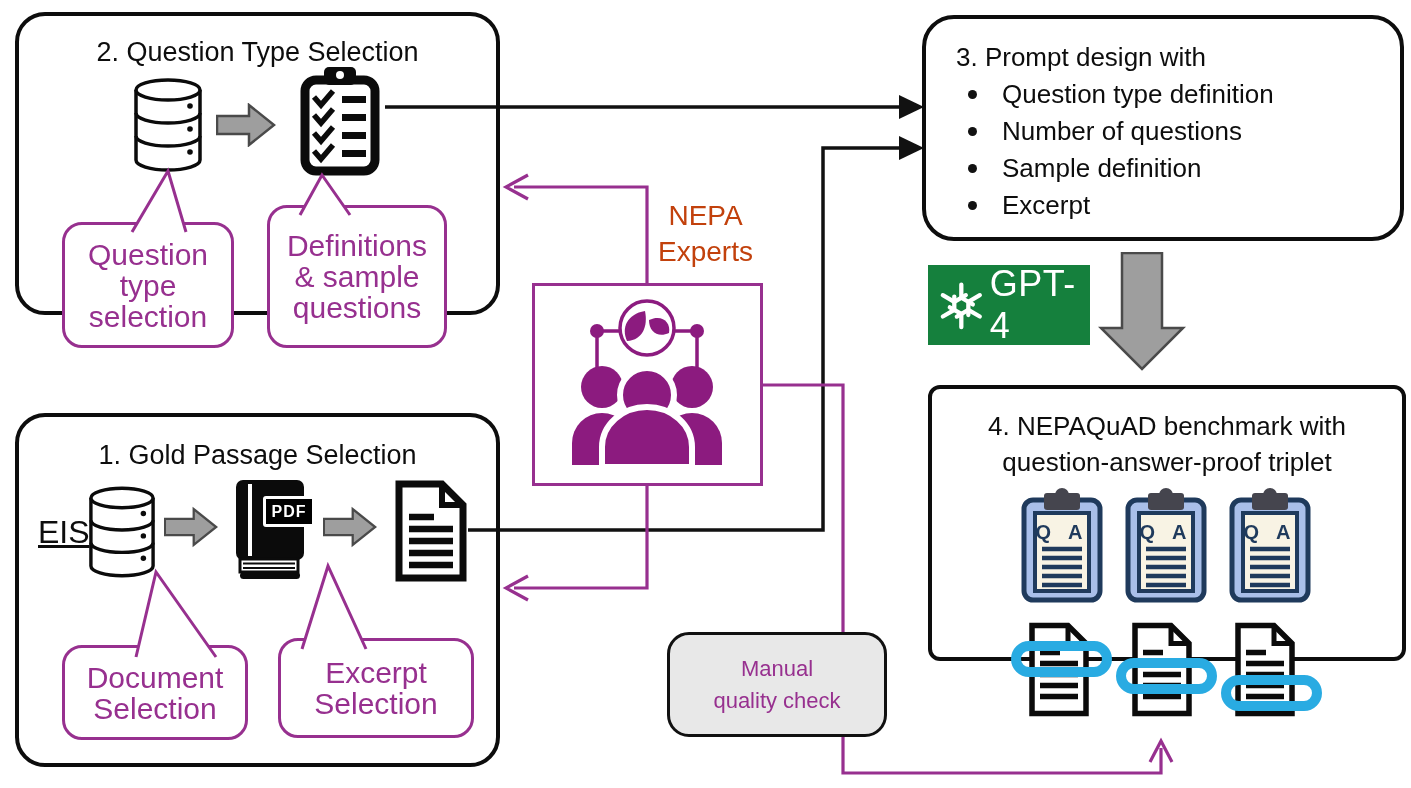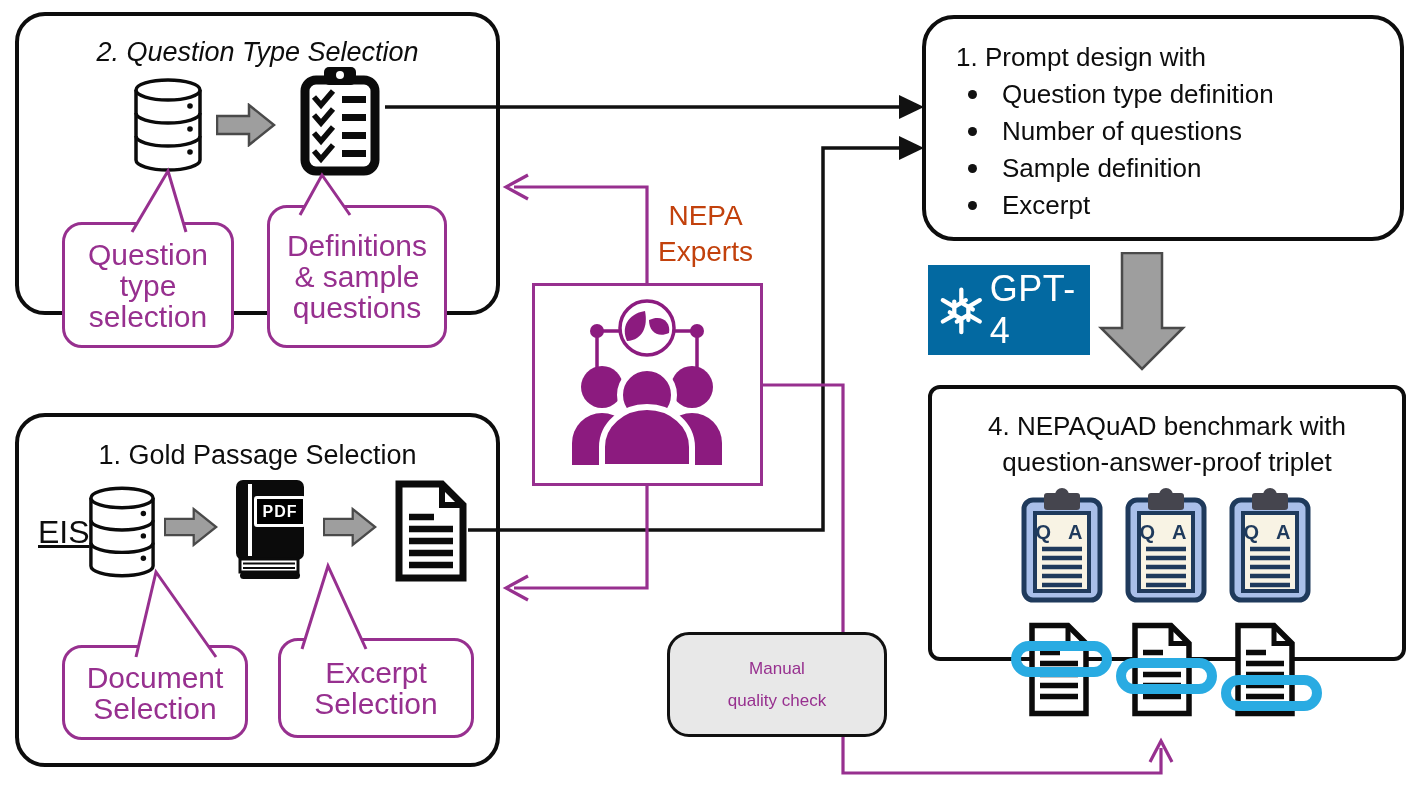--- a/index.html
+++ b/index.html
@@ -30,35 +30,35 @@
     border:3px solid #97308f;background:transparent;box-sizing:border-box;z-index:2;
   }
   .expertslabel{
     position:absolute;left:638px;top:198px;width:135px;text-align:center;
     color:#c2410c;font-size:28px;line-height:36px;font-weight:500;z-index:3;
   }
   .manual{
     position:absolute;left:667px;top:632px;width:220px;height:105px;
     background:#e8e8e8;border:3.5px solid #111;border-radius:22px;box-sizing:border-box;
     display:flex;align-items:center;justify-content:center;text-align:center;
-    color:#97308f;font-size:17px;line-height:32px;font-weight:500;z-index:5;
+    color:#97308f;font-size:22px;line-height:32px;font-weight:500;z-index:5;
   }
   .gptbox{
-    position:absolute;left:928px;top:265px;width:162px;height:90px;background:#0369a1;
+    position:absolute;left:928px;top:265px;width:162px;height:80px;background:#15803d;
     display:flex;align-items:center;justify-content:flex-start;padding-left:6px;
     box-sizing:border-box;z-index:3;
   }
   .gptlabel{color:#fff;font-size:36px;font-weight:500;letter-spacing:.5px;margin-left:1px;}
   .b3content{position:absolute;left:956px;top:39px;z-index:3;}
   .b3title{font-size:26px;line-height:37px;font-weight:500;}
   .b3item{display:flex;align-items:center;gap:25px;font-size:26px;line-height:37px;padding-left:12px;}
   .dot{width:9px;height:9px;border-radius:50%;background:#111;flex:0 0 auto;}
   .eis{position:absolute;left:38px;top:514px;font-size:32px;font-weight:500;z-index:3;text-decoration:underline;}
   .pdfbadge{
-    position:absolute;left:254px;top:496px;width:52px;height:31px;background:#000;
+    position:absolute;left:263px;top:496px;width:52px;height:31px;background:#000;
     border:3px solid #fff;box-sizing:border-box;color:#fff;font-size:16px;font-weight:bold;
     display:flex;align-items:center;justify-content:center;letter-spacing:1px;z-index:4;
     border-radius:3px;
   }
 </style>
 </head>
 <body>
 
 <div id="canvas">
 
@@ -72,21 +72,21 @@
     <g stroke="#97308f" stroke-width="3.2" fill="none">
       <path d="M647,284 V187 H514"></path>
       <polyline points="528,175 506,187 528,199"></polyline>
       <path d="M647,484 V588 H514"></path>
       <polyline points="528,576 506,588 528,600"></polyline>
       <path d="M761,385 H843 V773 H1161 V748"></path>
       <polyline points="1150,762 1161,741 1172,762"></polyline>
     </g>
   </svg>
 
-  <div class="box" style="left:15px;top:12px;width:485px;height:303px;font-style:italic;">
+  <div class="box" style="left:15px;top:12px;width:485px;height:303px;">
     <div class="boxtitle" style="top:18px;">2. Question Type Selection</div>
   </div>
 
   <svg class="icon" style="left:133px;top:78px;" width="70" height="94" viewBox="0 0 70 94">
     <g stroke="#0b0b0b" stroke-width="3.5" fill="#fff">
       <path d="M3,12 V82 A32,10 0 0 0 67,82 V12"></path>
       <path d="M3,35 A32,10 0 0 0 67,35" fill="none"></path>
       <path d="M3,58 A32,10 0 0 0 67,58" fill="none"></path>
       <ellipse cx="35" cy="12" rx="32" ry="10"></ellipse>
     </g>
@@ -207,21 +207,21 @@
     <circle cx="50" cy="92" r="21" fill="#8c1b7f"></circle>
     <path d="M20,170 V148 a30,30 0 0 1 60,0 V170 Z" fill="#8c1b7f"></path>
     <circle cx="140" cy="92" r="21" fill="#8c1b7f"></circle>
     <path d="M110,170 V148 a30,30 0 0 1 60,0 V170 Z" fill="#8c1b7f"></path>
     <circle cx="95" cy="100" r="27" fill="#8c1b7f" stroke="#fff" stroke-width="6"></circle>
     <path d="M50,172 V152 a45,40 0 0 1 90,0 V172 Z" fill="#8c1b7f" stroke="#fff" stroke-width="6"></path>
   </svg>
 
   <div class="box" style="left:922px;top:15px;width:482px;height:226px;border-radius:32px;"></div>
   <div class="b3content">
-    <div class="b3title">1. Prompt design with</div>
+    <div class="b3title">3. Prompt design with</div>
     <div class="b3item">
       <span class="dot"></span>
       <span>Question type definition</span>
     </div>
     <div class="b3item">
       <span class="dot"></span>
       <span>Number of questions</span>
     </div>
     <div class="b3item">
       <span class="dot"></span>

